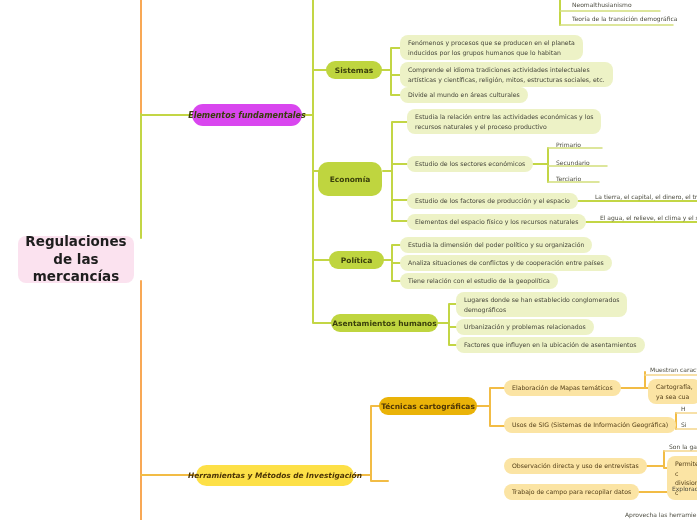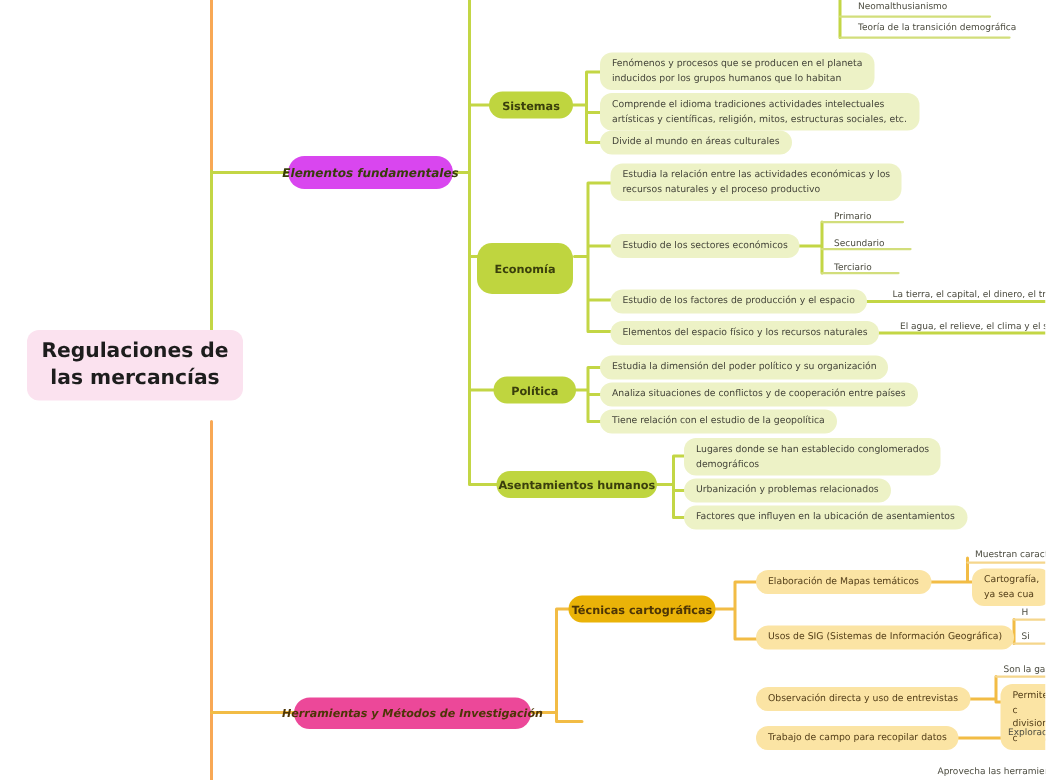--- a/index.html
+++ b/index.html
@@ -11,21 +11,21 @@
   .node{position:absolute;box-sizing:border-box;}
   .root-node{
     background:#fbe2ef;border-radius:8px;display:flex;align-items:center;justify-content:center;
     text-align:center;font-weight:bold;font-size:13.5px;line-height:1.3;color:#1d1d1d;padding:2px 6px;
   }
   .main-pill{
     border-radius:11px;display:flex;align-items:center;justify-content:center;
     font-weight:bold;font-style:italic;white-space:nowrap;
   }
   .main-pill.green{background:#d946ef;color:#383d0b;font-size:8px;}
-  .main-pill.gold{background:#ec4899;color:#4d3506;font-size:7.4px;}
+  .main-pill.gold{background:#fde047;color:#4d3506;font-size:7.4px;}
   .pill{
     border-radius:10px;display:flex;align-items:center;justify-content:center;
     font-weight:bold;font-size:7.5px;white-space:nowrap;
   }
   .pill.green{background:#bfd53f;color:#3a3f0c;}
   .pill.gold{background:#eab308;color:#4d3506;}
   .leaf{
     background:#edf2c6;border-radius:8px;padding:3px 8px;font-size:6.2px;line-height:1.55;
     color:#45453a;white-space:pre-line;
   }
@@ -60,21 +60,21 @@
                M608 388 H645 M645 372 V388 M645 388 H650
                M658 425 H676 M676 413 V429
                M638 466 H664 M664 451 V468 M664 468 H669
                M628 492 H668"></path>
     </g>
     <g fill="none" stroke="#f5d68c" stroke-width="1.5" stroke-linecap="round">
       <path d="M645 375 H697 M676 413 H697 M676 429 H697 M664 451 H697 M668 493 H697"></path>
     </g>
   </svg>
 
-  <div class="node root-node" style="left:18px;top:220px;width:144px;height:47px;">Regulaciones de las mercancías</div>
+  <div class="node root-node" style="left:18px;top:236px;width:116px;height:47px;">Regulaciones de las mercancías</div>
 
   <div class="node main-pill green" style="left:192px;top:104px;width:110px;height:22px;">Elementos fundamentales</div>
 
   <div class="node tag" style="left:572px;top:1px;">Neomalthusianismo</div>
   <div class="node tag" style="left:572px;top:15px;">Teoría de la transición demográfica</div>
 
   <div class="node pill green" style="left:326px;top:61px;width:56px;height:18px;">Sistemas</div>
   <div class="node leaf" style="left:400px;top:35px;">Fenómenos y procesos que se producen en el planeta
 inducidos por los grupos humanos que lo habitan</div>
   <div class="node leaf" style="left:400px;top:62px;">Comprende el idioma tradiciones actividades intelectuales

